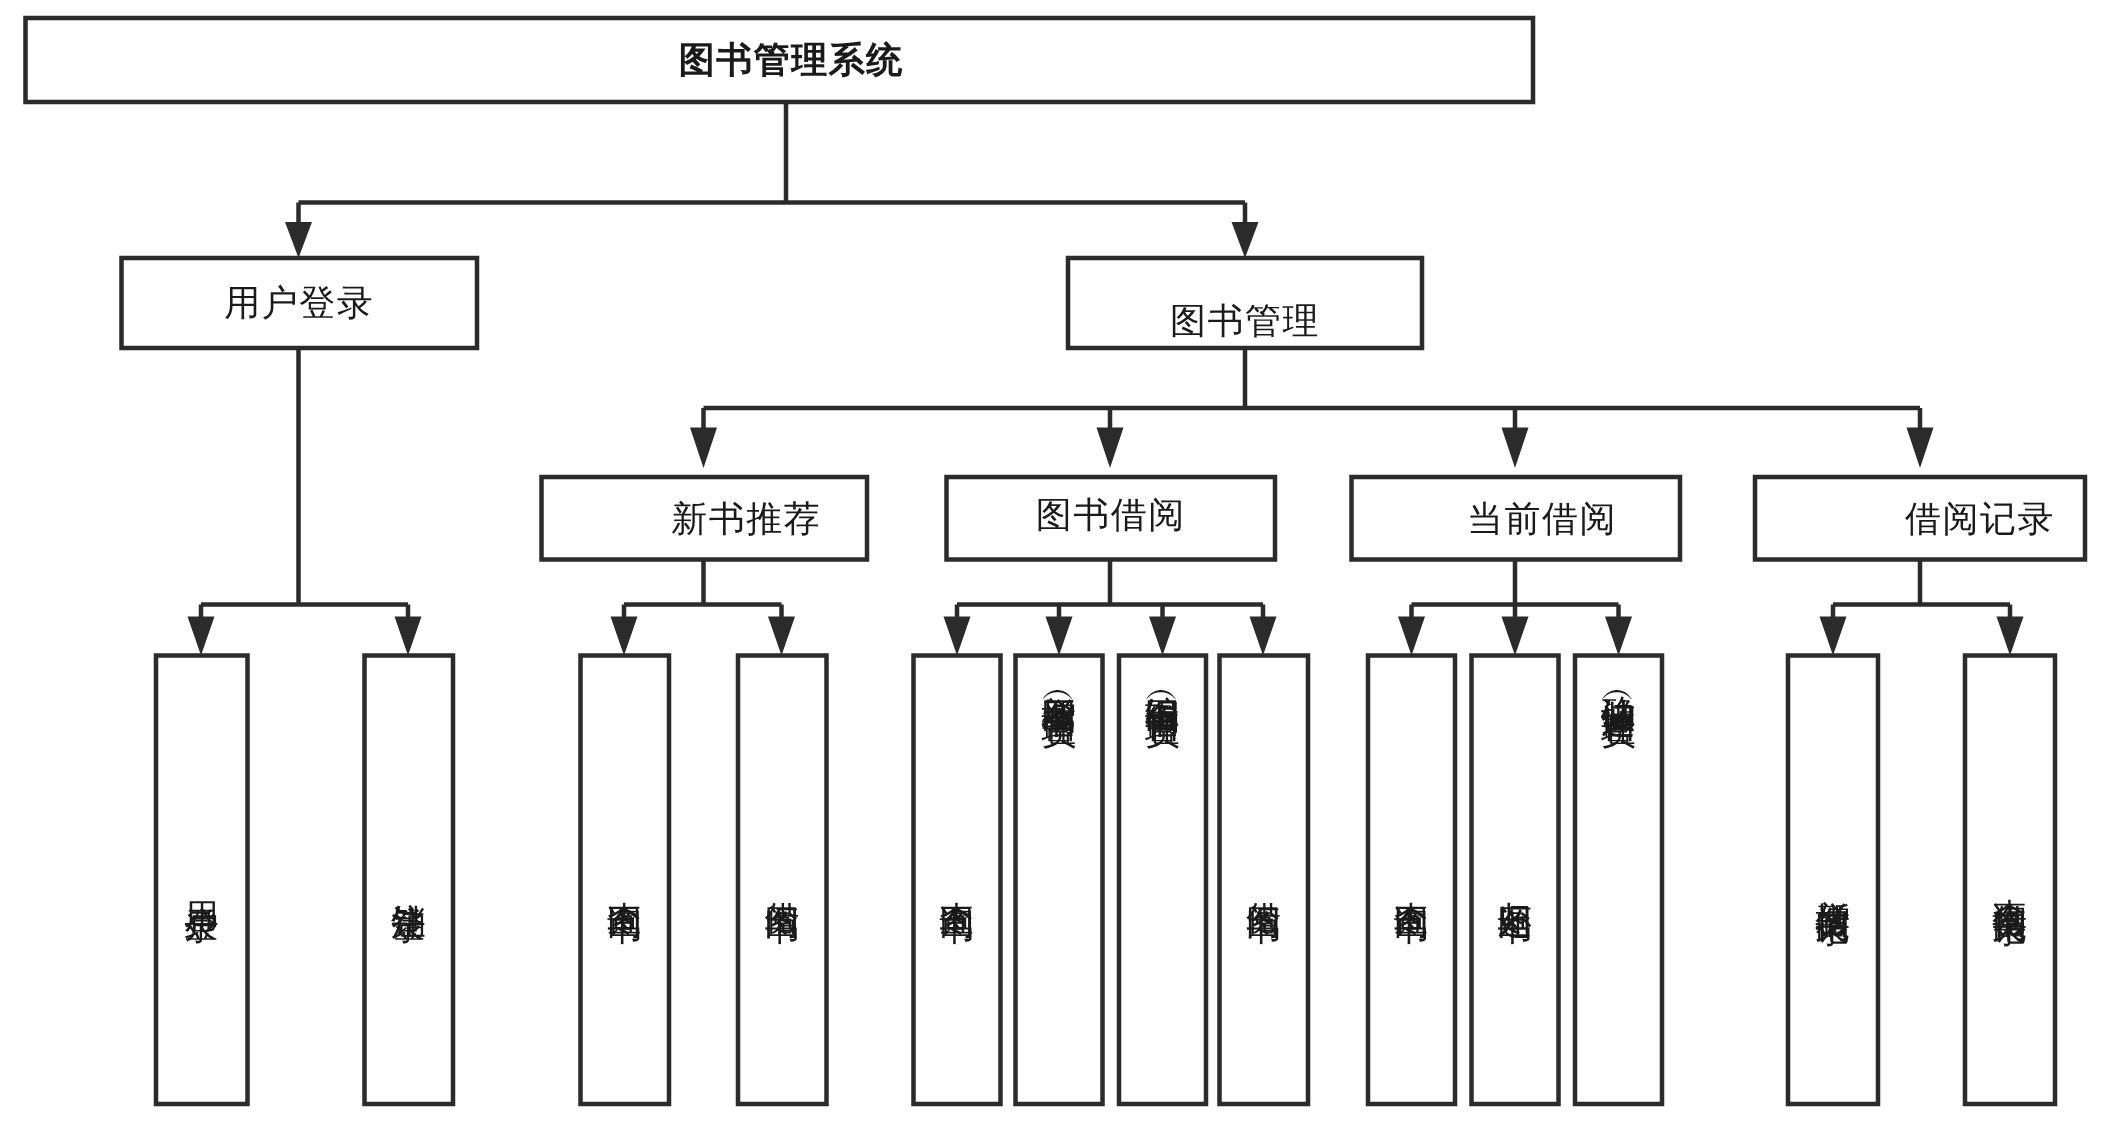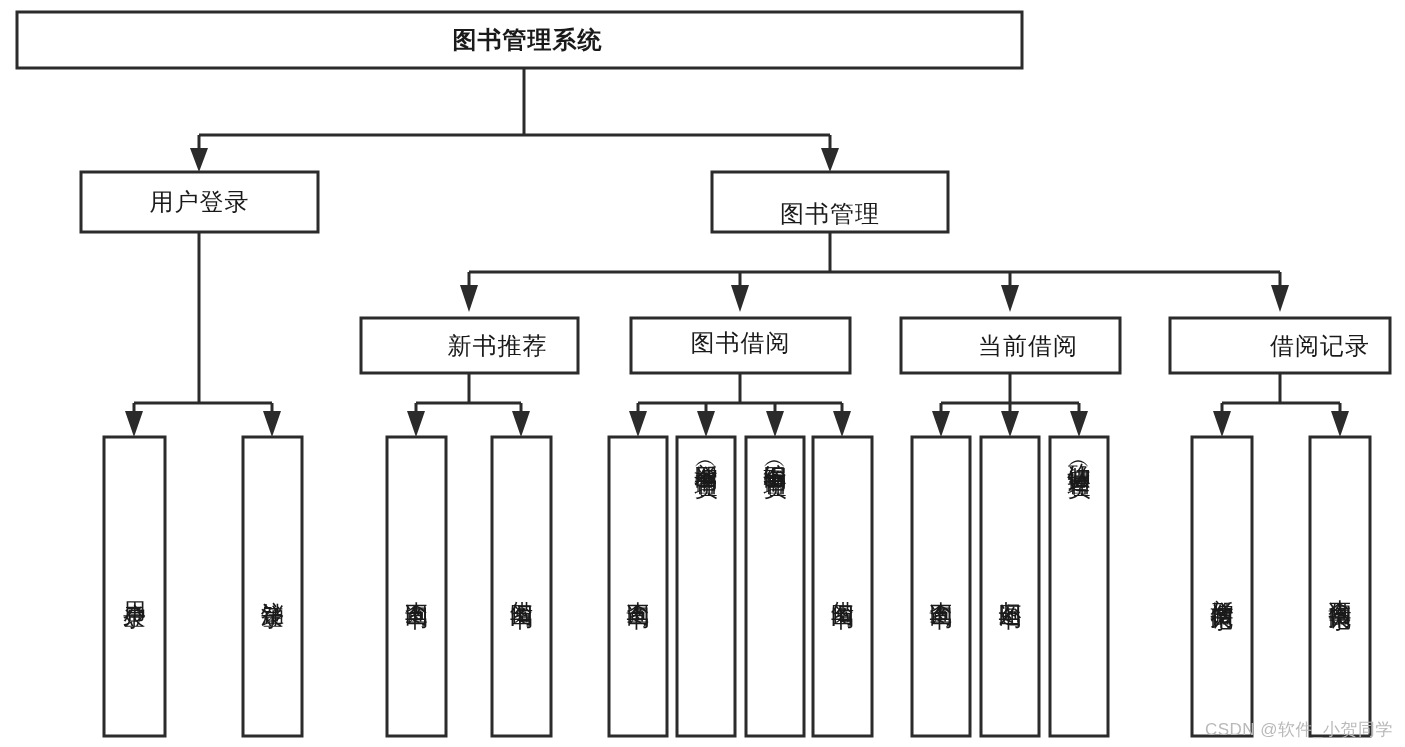--- a/index.html
+++ b/index.html
@@ -270,15 +270,14 @@
   </div>
 
   <div class="vlabel-wrap" style="left:1192px; top:437px; width:60px; height:299px;">
     <span class="vlabel-text">新增借阅记录</span>
   </div>
 
   <div class="vlabel-wrap" style="left:1310px; top:437px; width:60px; height:299px;">
     <span class="vlabel-text">查询借阅记录</span>
   </div>
 
-  <div id="watermark">CSDN @软件_小贺同学</div>
 
 </div>
 
 </body></html>

